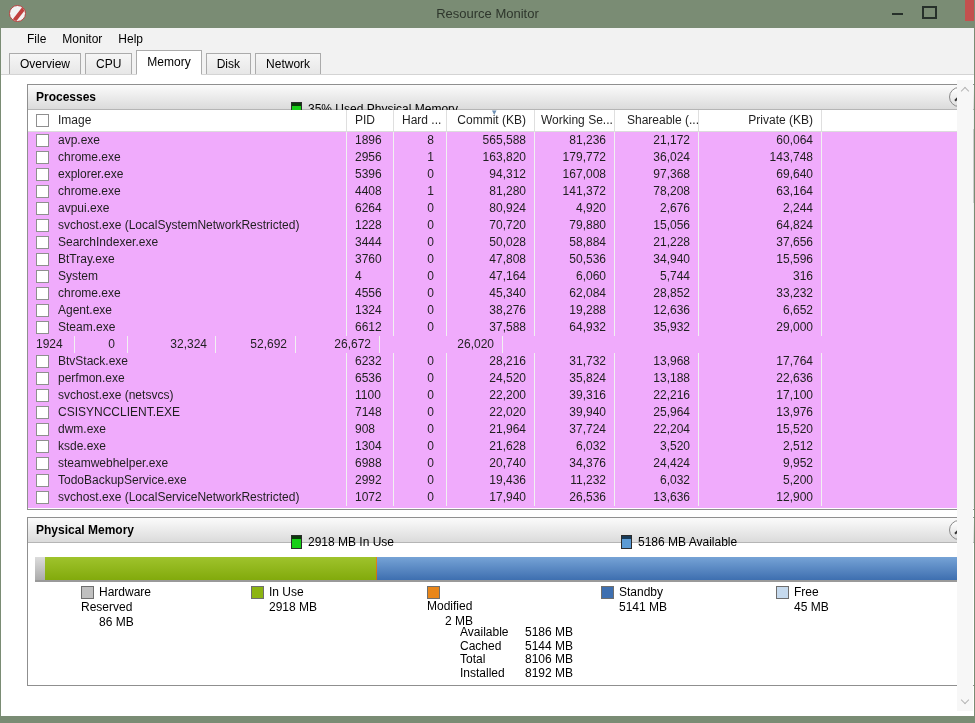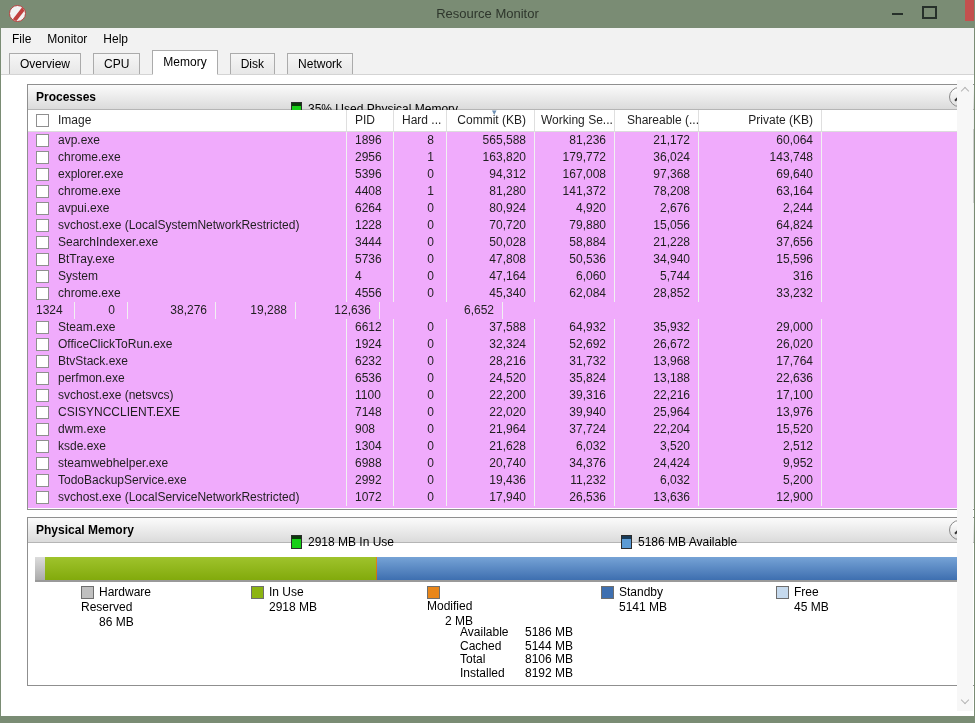--- a/index.html
+++ b/index.html
@@ -19,26 +19,26 @@
     background:#c0403e; transform:rotate(38deg); }
   .win-btn { position:absolute; top:0; height:22px; cursor:default; }
   .btn-min { right:63px; width:26px; }
   .btn-min::after { content:""; position:absolute; left:7px; top:13px; width:11px; height:2px; background:#26302a; }
   .btn-max { right:33px; width:26px; }
   .btn-max::after { content:""; position:absolute; left:7px; top:6px; width:11px; height:9px;
     border:2px solid #26302a; background:transparent; }
   .btn-close { right:0; width:9px; height:21px; background:#c4504e; }
   
   .menubar { position:absolute; top:28px; left:0; right:0; height:22px; background:#f2f2f2;
-    display:flex; align-items:center; padding-left:3px; }
+    display:flex; align-items:center; padding-left:18px; }
   .menu-item { padding:0 8px; line-height:22px; color:#000; }
   
   .tabstrip { position:absolute; top:50px; left:0; right:0; height:25px; background:#f2f2f2;
     border-bottom:1px solid #d4d4d4; display:flex; align-items:flex-end; padding-left:8px; }
-  .tab { height:21px; line-height:20px; padding:0 10px; margin-right:12px;
+  .tab { height:21px; line-height:20px; padding:0 10px; margin-right:4px;
     border:1px solid #ababab; border-bottom:none;
     background:linear-gradient(#f6f6f6,#e7e7e7); position:relative; color:#000; }
   .tab.active { height:25px; line-height:23px; background:#ffffff; z-index:3; margin-bottom:-1px;
     border-bottom:1px solid #ffffff; }
   
   .panel { position:absolute; left:5px; width:950px; border:1px solid #8f8f8f; background:#fff;margin-left:21px; }
   .panel-processes { top:84px; height:426px; }
   .panel-memory { top:517px; height:169px; }
   .section-header { position:relative; height:25px;
     background:linear-gradient(#fbfbfb,#dbdbdb); border-bottom:1px solid #b5b5b5; }
@@ -256,21 +256,21 @@
           <div class="cell c4 ar">58,884</div>
           <div class="cell c5 ar">21,228</div>
           <div class="cell c6 ar">37,656</div>
           <div class="cell filler"></div>
         </div>
         <div class="prow">
           <div class="cell c0">
             <span class="cb"></span>
             <span class="pname">BtTray.exe</span>
           </div>
-          <div class="cell c1 al">5736</div>
+          <div class="cell c1 al">3760</div>
           <div class="cell c2 ar12">0</div>
           <div class="cell c3 ar">47,808</div>
           <div class="cell c4 ar">50,536</div>
           <div class="cell c5 ar">34,940</div>
           <div class="cell c6 ar">15,596</div>
           <div class="cell filler"></div>
         </div>
         <div class="prow">
           <div class="cell c0">
             <span class="cb"></span>
@@ -291,20 +291,24 @@
           </div>
           <div class="cell c1 al">4556</div>
           <div class="cell c2 ar12">0</div>
           <div class="cell c3 ar">45,340</div>
           <div class="cell c4 ar">62,084</div>
           <div class="cell c5 ar">28,852</div>
           <div class="cell c6 ar">33,232</div>
           <div class="cell filler"></div>
         </div>
         <div class="prow">
+          <div class="cell c0">
+            <span class="cb"></span>
+            <span class="pname">Agent.exe</span>
+          </div>
           <div class="cell c1 al">1324</div>
           <div class="cell c2 ar12">0</div>
           <div class="cell c3 ar">38,276</div>
           <div class="cell c4 ar">19,288</div>
           <div class="cell c5 ar">12,636</div>
           <div class="cell c6 ar">6,652</div>
           <div class="cell filler"></div>
         </div>
         <div class="prow">
           <div class="cell c0">
@@ -313,24 +317,20 @@
           </div>
           <div class="cell c1 al">6612</div>
           <div class="cell c2 ar12">0</div>
           <div class="cell c3 ar">37,588</div>
           <div class="cell c4 ar">64,932</div>
           <div class="cell c5 ar">35,932</div>
           <div class="cell c6 ar">29,000</div>
           <div class="cell filler"></div>
         </div>
         <div class="prow">
-          <div class="cell c0">
-            <span class="cb"></span>
-            <span class="pname">OfficeClickToRun.exe</span>
-          </div>
           <div class="cell c1 al">1924</div>
           <div class="cell c2 ar12">0</div>
           <div class="cell c3 ar">32,324</div>
           <div class="cell c4 ar">52,692</div>
           <div class="cell c5 ar">26,672</div>
           <div class="cell c6 ar">26,020</div>
           <div class="cell filler"></div>
         </div>
         <div class="prow">
           <div class="cell c0">

